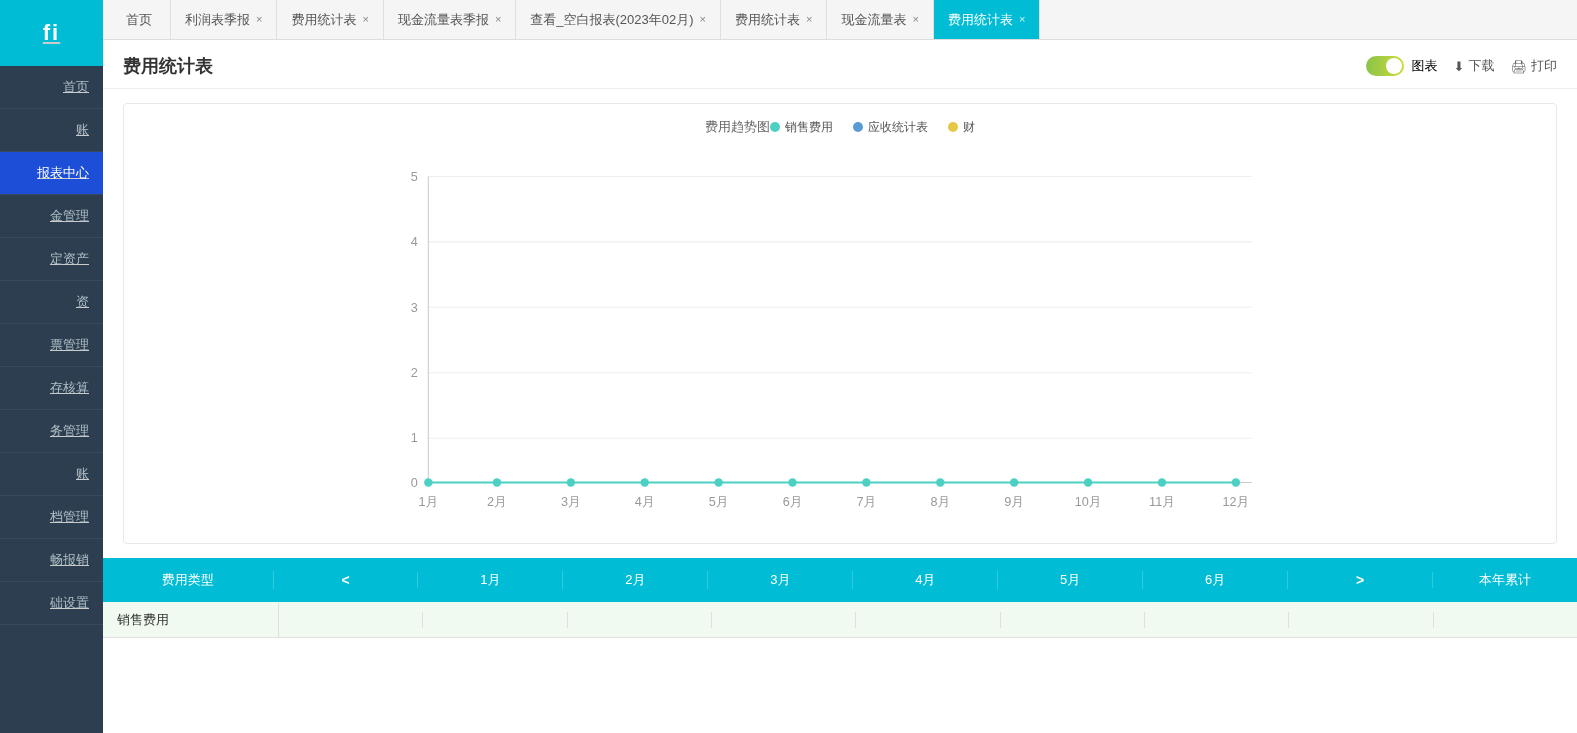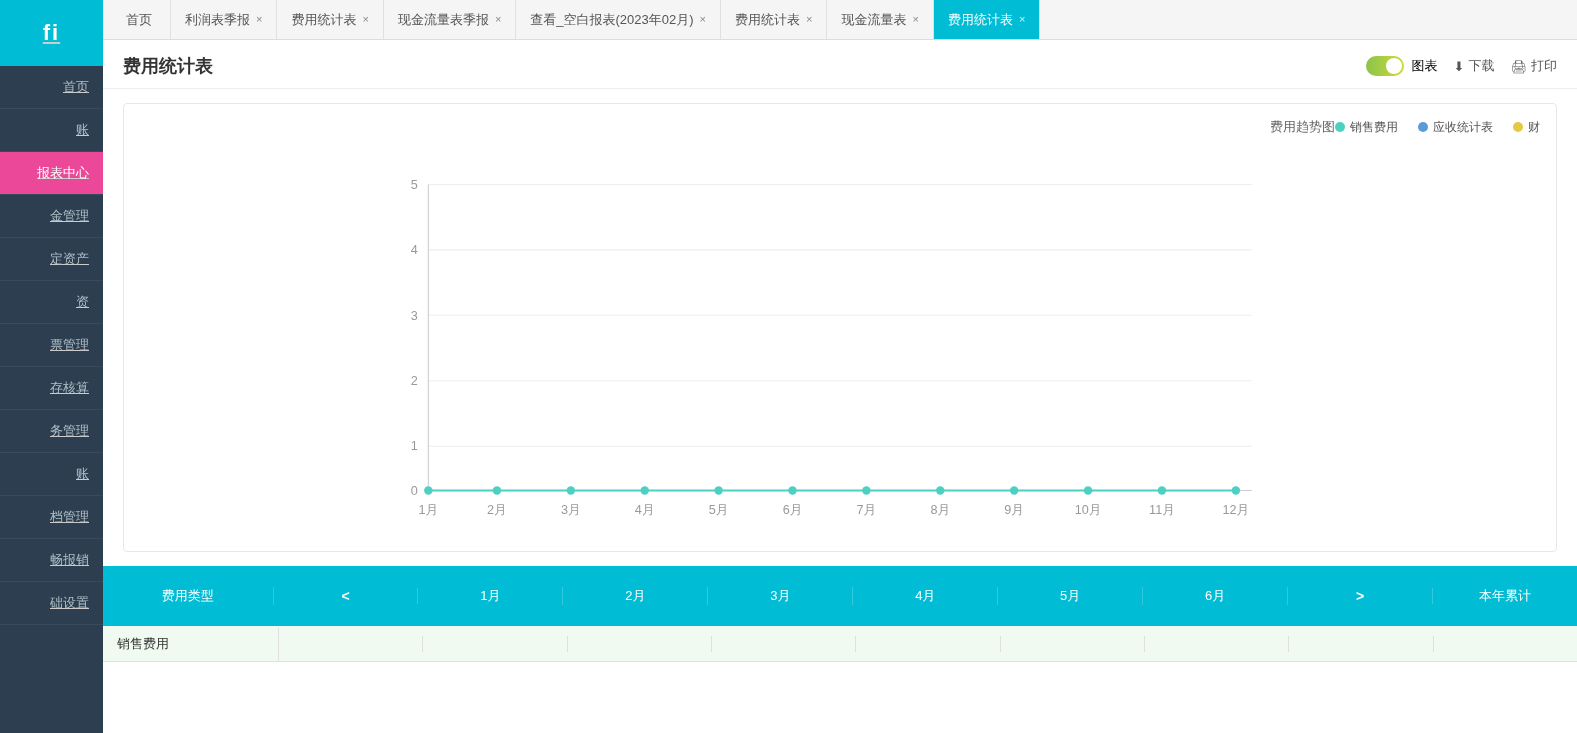--- a/index.html
+++ b/index.html
@@ -29,21 +29,21 @@
     }
     .sidebar-item {
       padding: 12px 10px;
       cursor: pointer;
       color: #b0bec5;
       font-size: 13px;
       border-bottom: 1px solid #3a4a5c;
       text-align: right;
       padding-right: 14px;
     }
-    .sidebar-item.active { background: #ec4899; color: white; }
+    .sidebar-item.active { background: #1d4ed8; color: white; }
 
     
     .main {
       flex: 1;
       display: flex;
       flex-direction: column;
       overflow: hidden;
     }
 
     
@@ -154,22 +154,22 @@
     .chart-section {
       margin: 14px 20px;
       border: 1px solid #e8e8e8;
       border-radius: 4px;
       padding: 14px 16px;
       background: white;
     }
     .chart-header {
       display: flex;
       align-items: center;
-      justify-content: flex-end;
-      margin-bottom: 21px;
+      justify-content: center;
+      margin-bottom: 13px;
     }
     .chart-title {
       font-size: 13px;
       color: #666;
     }
     .chart-legend {
       display: flex;
       align-items: center;
       gap: 20px;
     }
@@ -198,21 +198,21 @@
 
     
     .table-section {
       margin: 0 0 0 0;
     }
     .table-header-row {
       display: flex;
       background: #00bcd4;
       color: white;
       font-size: 13px;
-      height: 60px;
+      height: 44px;
       align-items: center;
     }
     .th-cell {
       flex: 1;
       text-align: center;
       padding: 0 8px;
       border-right: 1px solid rgba(255,255,255,0.2);
       display: flex;
       align-items: center;
       justify-content: center;

